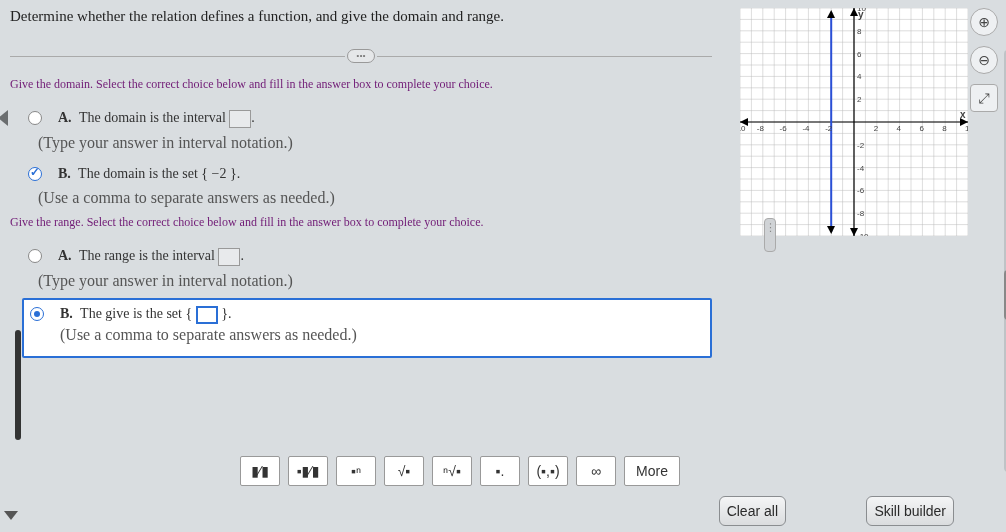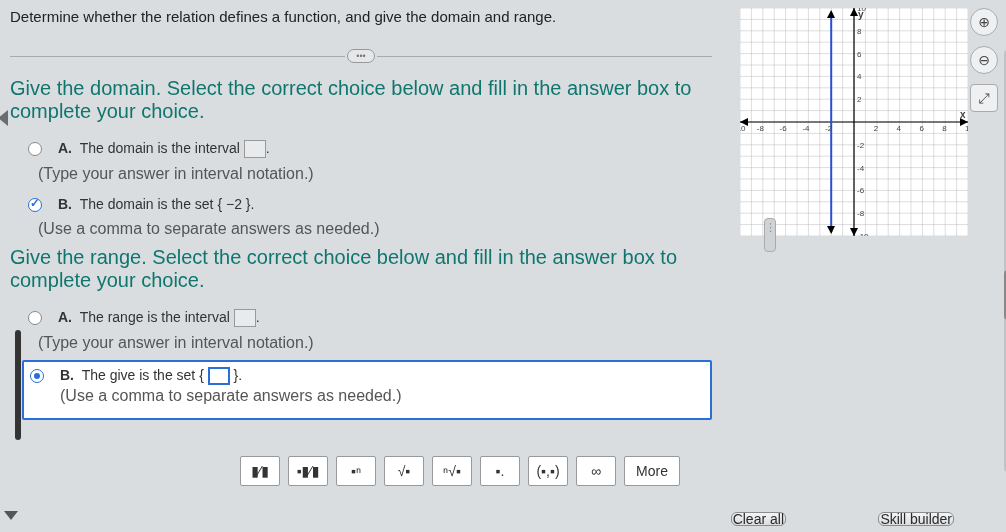--- a/index.html
+++ b/index.html
@@ -14,20 +14,21 @@
     font-size: 14px;
   }
   .main {
     display: flex;
     padding: 8px 10px 0 10px;
     gap: 10px;
   }
   .left {
     flex: 1;
     padding-right: 4px;
+    font-family: Liberation Serif, serif;
   }
   .right {
     width: 270px;
     position: relative;
   }
   .title {
     font-size: 15px;
     color: #222;
     margin-bottom: 24px;
   }
@@ -43,22 +44,22 @@
   }
   .divider-cap::before { left:0; right:calc(50% + 16px); }
   .divider-cap::after  { left:calc(50% + 16px); right:0; }
   .cap {
     position:absolute; left:50%; top:0; transform:translateX(-50%);
     width:28px; height:14px; border:1px solid #999; border-radius:7px;
     background:#e5e7e9; font-size:9px; text-align:center; line-height:12px;
     color:#777;
   }
   .prompt {
-    font-size: 20px;
-    color: #0f766e;
+    font-size: 12px;
+    color: #701a75;
     margin-bottom: 12px;
   }
   .option-row {
     display: flex;
     align-items: flex-start;
     gap: 16px;
     margin: 8px 0 2px 12px;
     padding:4px 6px;
   }
   .option-row.selected-box {
@@ -136,21 +137,21 @@
   .key {
     min-width:40px; height:30px; padding:0 6px;
     border:1px solid #999; background:#fff; border-radius:2px;
     display:flex; align-items:center; justify-content:center;
     font-size:14px; color:#333;
   }
   .key.wide { min-width:56px; }
 
   
   .bottom-btn {
-    position:absolute; bottom:6px; height:14px; padding:0 1px;
+    position:absolute; bottom:6px; height:30px; padding:0 7px;
     border:1px solid #8a8d90; border-radius:6px;
     background:linear-gradient(#f4f5f6,#dadcde);
     font-size:14px; color:#2a2a2a;
     display:flex; align-items:center;margin-left:44px;
   }
   #clear-all { right:220px; }
   #skill-builder { right:52px; }
   .left-bottom-arrow {
     position:absolute; left:4px; bottom:12px;
     width:0;height:0;border-left:7px solid transparent;border-right:7px solid transparent;

